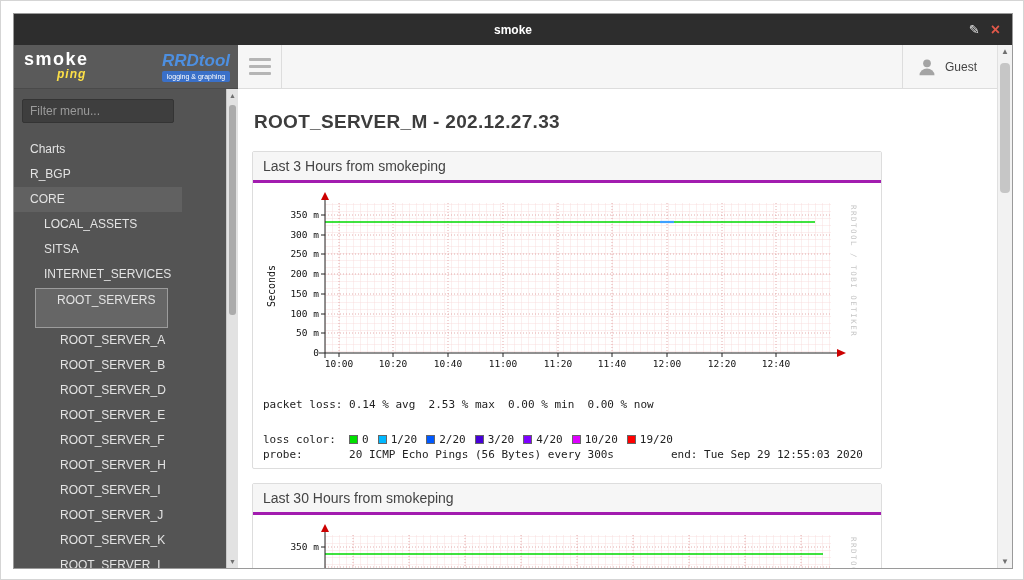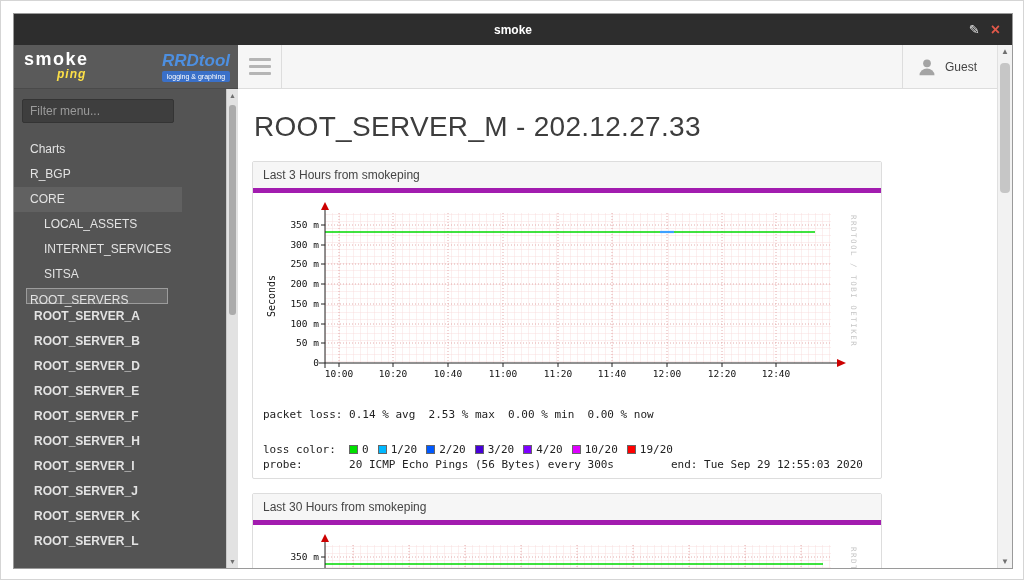--- a/index.html
+++ b/index.html
@@ -41,44 +41,44 @@
   .side-body { flex:1; display:flex; min-height:0;gap:44px; }
   .side-menu { flex:1; overflow:hidden; }
   .filter-input {
     display:block; margin:10px 8px 14px 8px; width:calc(100% - 16px);
     background:#3e3e3e; border:1px solid #343434; color:#ddd;
     font-size:12px; padding:4px 7px; border-radius:2px;
   }
   .filter-input::placeholder { color:#9b9b9b; }
   .menu-item { height:25px; line-height:25px; font-size:12px; color:#e3e3e3; padding-left:16px; cursor:pointer; white-space:nowrap; }
   .menu-item.lvl1 { padding-left:30px; }
-  .menu-item.lvl2 { padding-left:20px;font-weight:bold; }
+  .menu-item.lvl2 { padding-left:46px; }
   .menu-item.open { background:#616161; }
   .menu-item.selected {
-    background:#666; border:1px solid #9c9c9c; height:16px; line-height:22px;
-    margin:1px 14px 0 12px; padding-left:3px;
+    background:#666; border:1px solid #9c9c9c; height:40px; line-height:22px;
+    margin:1px 14px 0 21px; padding-left:21px;
   }
   .side-scroll {
     flex:0 0 12px; background:#e2e2e2; border-left:1px solid #c9c9c9;
     display:flex; flex-direction:column; align-items:center; justify-content:space-between; padding:2px 0; position:relative;
   }
   .scroll-arrow { color:#6f6f6f; font-size:7px; line-height:9px; cursor:pointer; }
   .side-scroll .thumb { position:absolute; left:2px; right:2px; top:16px; height:210px; background:#ababab; border-radius:3px; cursor:grab; }
   
   .main-col { flex:1; display:flex; flex-direction:column; min-width:0; background:#fff; }
   .topbar { flex:0 0 44px; background:#f6f6f6; border-bottom:1px solid #ddd; display:flex; align-items:stretch; }
   .hamburger { width:44px; display:flex; flex-direction:column; justify-content:center; align-items:center; gap:4px; border-right:1px solid #ddd; cursor:pointer; }
   .hamburger .bar { width:22px; height:3px; background:#b5b5b5; border-radius:1px; }
   .topbar-spacer { flex:1; }
   .user-area { display:flex; align-items:center; gap:8px; padding:0 20px 0 14px; border-left:1px solid #ddd; cursor:pointer; }
   .user-name { font-size:12px; color:#444; }
   .viewport { flex:1; overflow:hidden; padding:14px 0 0 14px; }
-  .page-title { font-size:28px; font-weight:400; color:#3d3d3d; margin:8px 0 18px 2px; letter-spacing:.3px; }
+  .page-title { font-size:19px; font-weight:700; color:#3d3d3d; margin:8px 0 18px 2px; letter-spacing:.3px; }
   .panel { width:630px; border:1px solid #ddd; border-radius:2px; margin-bottom:14px; background:#fff; }
-  .panel-header { background:#f6f6f6; border-bottom:5px solid #a21caf; padding:6px 10px; font-size:12px; color:#444; }
+  .panel-header { background:#f6f6f6; border-bottom:3px solid #a21caf; padding:6px 10px; font-size:14px; color:#444; }
   .panel-body { padding:8px 10px 6px 10px; }
   .stats { font-family:"DejaVu Sans Mono",monospace; font-size:11px; color:#222; line-height:15px; width:600px; margin-top:2px; }
   .stats .row { white-space:pre; }
   .legend-row { display:flex; align-items:center; white-space:pre;margin-top:20px; }
   .legend-item { display:inline-flex; align-items:center; margin-right:9px; }
   .sq { width:9px; height:9px; display:inline-block; margin-right:4px; border:1px solid #666; }
   .probe-row { display:flex; justify-content:space-between; white-space:pre; }
   
   .main-scroll {
     flex:0 0 15px; background:#f2f2f2; border-left:1px solid #e0e0e0;
@@ -114,22 +114,22 @@
           <span class="r2">logging &amp; graphing</span>
         </div>
       </div>
       <div class="side-body">
         <div class="side-menu">
           <input class="filter-input" type="text" placeholder="Filter menu..." style="">
           <div class="menu-item lvl0">Charts</div>
           <div class="menu-item lvl0">R_BGP</div>
           <div class="menu-item lvl0 open">CORE</div>
           <div class="menu-item lvl1">LOCAL_ASSETS</div>
+          <div class="menu-item lvl1">SITSA</div>
           <div class="menu-item lvl1">INTERNET_SERVICES</div>
-          <div class="menu-item lvl1">SITSA</div>
           <div class="menu-item lvl1 selected">ROOT_SERVERS</div>
           <div class="menu-item lvl2">ROOT_SERVER_A</div>
           <div class="menu-item lvl2">ROOT_SERVER_B</div>
           <div class="menu-item lvl2">ROOT_SERVER_D</div>
           <div class="menu-item lvl2">ROOT_SERVER_E</div>
           <div class="menu-item lvl2">ROOT_SERVER_F</div>
           <div class="menu-item lvl2">ROOT_SERVER_H</div>
           <div class="menu-item lvl2">ROOT_SERVER_I</div>
           <div class="menu-item lvl2">ROOT_SERVER_J</div>
           <div class="menu-item lvl2">ROOT_SERVER_K</div>

